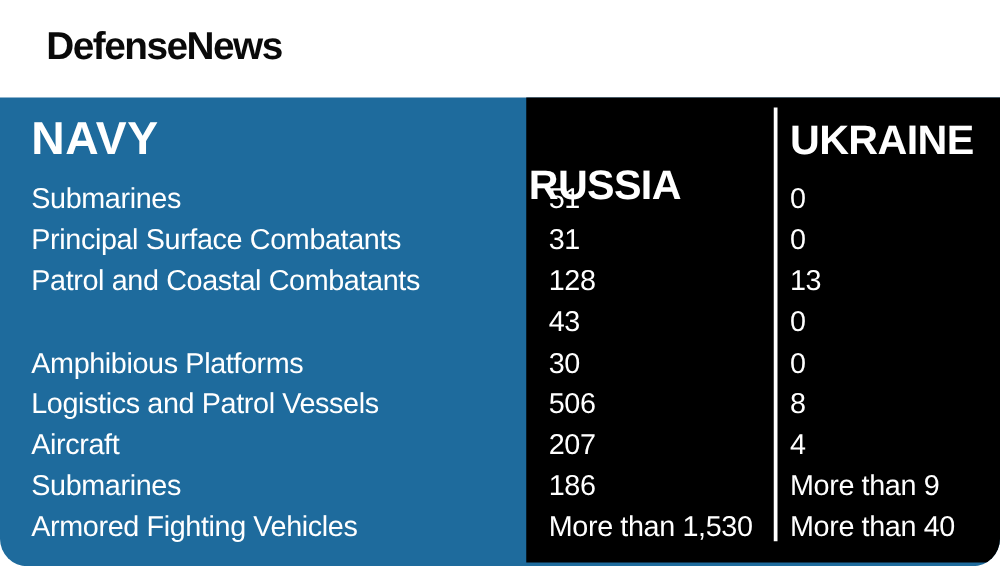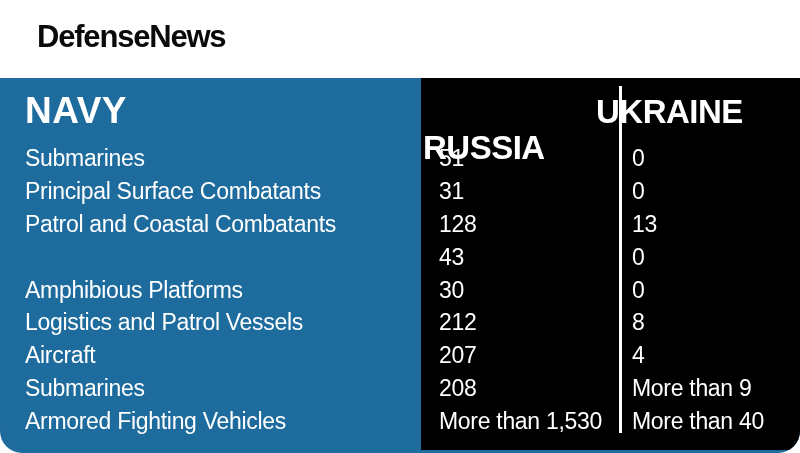--- a/index.html
+++ b/index.html
@@ -57,21 +57,21 @@
   .colhead {
     position: absolute;
     top: 15px;
     font-size: 33px;
     font-weight: bold;
     color: var(--text, #ffffff);
     letter-spacing: -0.5px;
     white-space: nowrap;
   }
   .col-russia { left: 423px; margin-top: 36px; }
-  .col-ukraine { left: 596px; }
+  .col-ukraine { left: 632px; }
   .rows {
     position: absolute;
     left: 0; top: 64px;
     width: 800px;
   }
   .row {
     position: relative;
     height: 32.9px;
     line-height: 32.9px;
     font-size: 23px;
@@ -116,31 +116,31 @@
           <span class="v-russia">43</span>
           <span class="v-ukraine">0</span>
         </div>
         <div class="row">
           <span class="label">Amphibious Platforms</span>
           <span class="v-russia">30</span>
           <span class="v-ukraine">0</span>
         </div>
         <div class="row">
           <span class="label">Logistics and Patrol Vessels</span>
-          <span class="v-russia">212</span>
+          <span class="v-russia">506</span>
           <span class="v-ukraine">8</span>
         </div>
         <div class="row">
           <span class="label">Aircraft</span>
           <span class="v-russia">207</span>
           <span class="v-ukraine">4</span>
         </div>
         <div class="row">
           <span class="label">Submarines</span>
-          <span class="v-russia">208</span>
+          <span class="v-russia">186</span>
           <span class="v-ukraine">More than 9</span>
         </div>
         <div class="row">
           <span class="label">Armored Fighting Vehicles</span>
           <span class="v-russia">More than 1,530</span>
           <span class="v-ukraine">More than 40</span>
         </div>
       </div>
   </div>
 </div>

